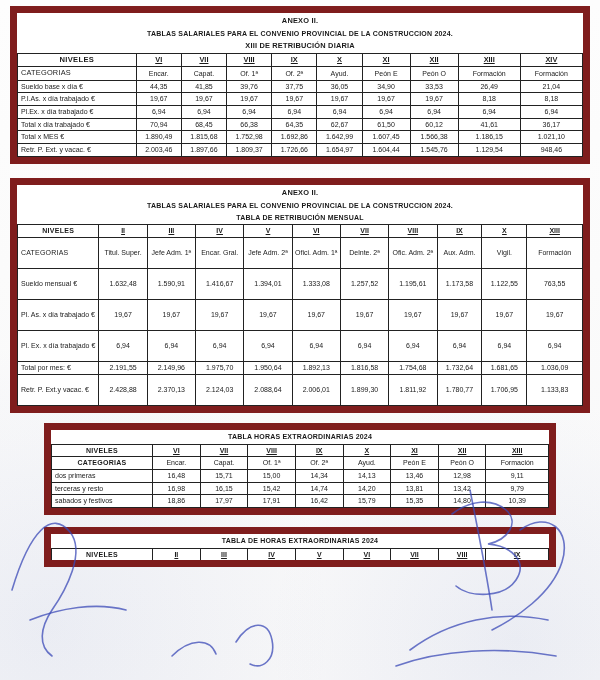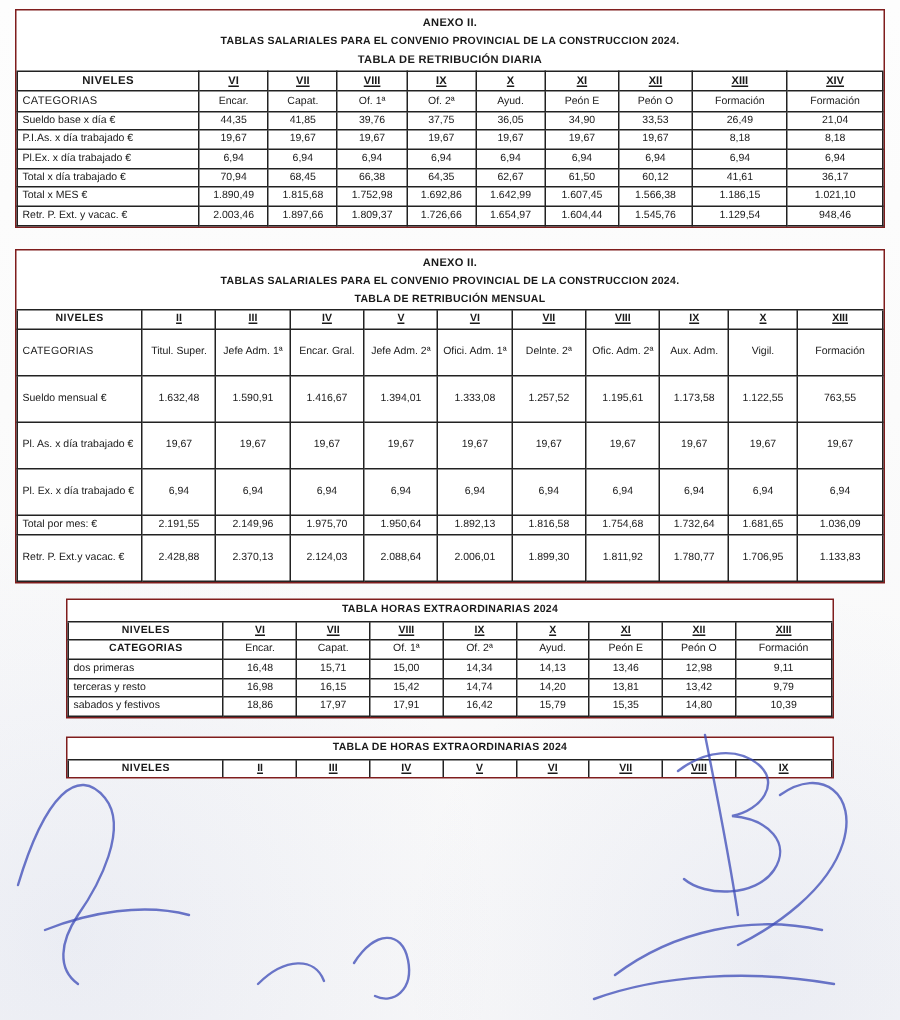--- a/index.html
+++ b/index.html
@@ -36,21 +36,21 @@
     pointer-events: none;
     z-index: 6;
   }
   .doc {
     position: relative;
     z-index: 3;
     padding: 6px 10px 0 10px;
     box-sizing: border-box;
   }
   .block {
-    border: 1px solid #7f1d1d;
+    border: 7px solid #7f1d1d;
     background: #fff;
     box-sizing: border-box;
     margin-bottom: 10px;
   }
   .block.b1 { margin-bottom: 14px; }
   .title-row {
     text-align: center;
     font-size: 7.4px;
     font-weight: bold;
     letter-spacing: .2px;
@@ -139,21 +139,21 @@
           <col style="width:8%">
         <col style="width:8%">
           <col style="width:8%">
           <col style="width:8.5%">
           <col style="width:8.5%">
         <col style="width:11%">
           <col style="width:11%">
       </colgroup>
       <tbody>
           <tr>
-        <th class="banner" colspan="10">TABLA DE RETRIBUCIÓN DIARIA</th>
+        <th class="banner" colspan="10">XIII DE RETRIBUCIÓN DIARIA</th>
       </tr>
       <tr>
         <td class="nivel-label">NIVELES</td>
         <td class="rom">VI</td>
         <td class="rom">VII</td>
         <td class="rom">VIII</td>
         <td class="rom">IX</td>
         <td class="rom">X</td>
         <td class="rom">XI</td>
         <td class="rom">XII</td>

